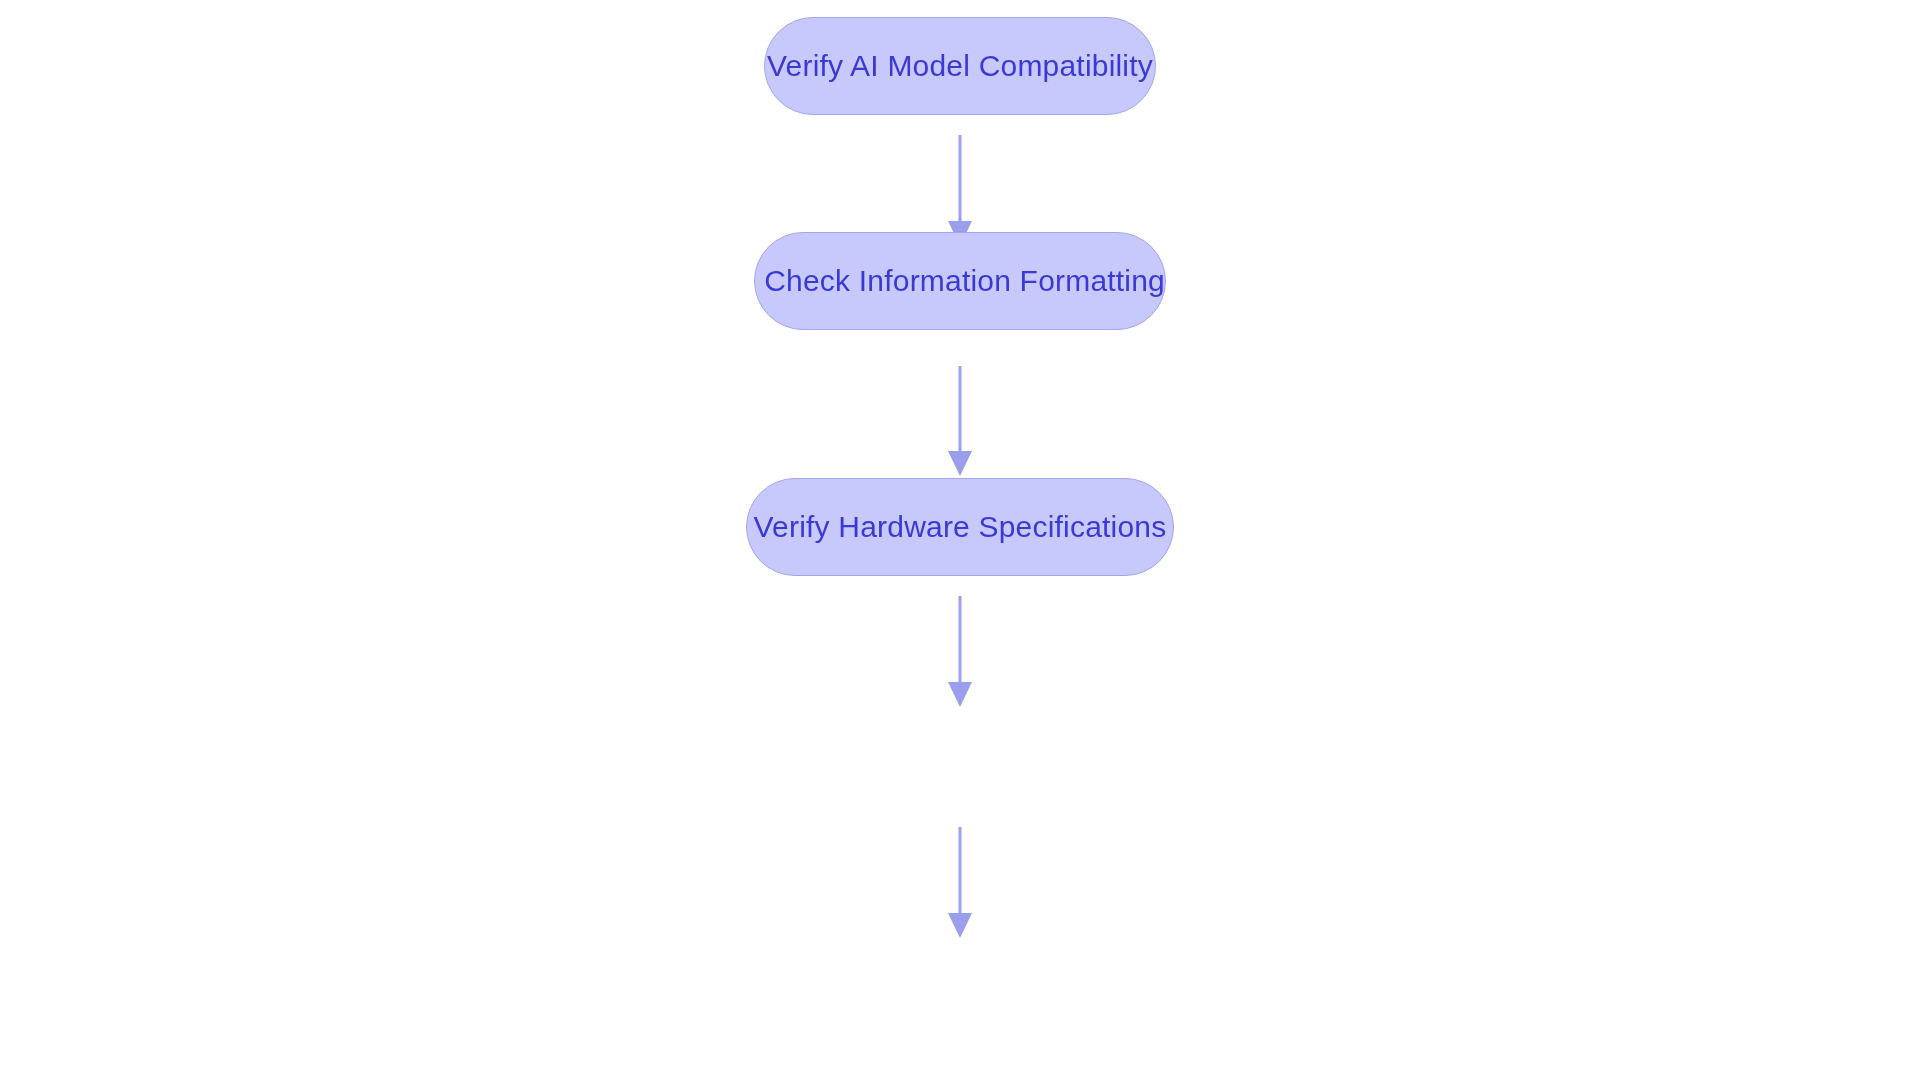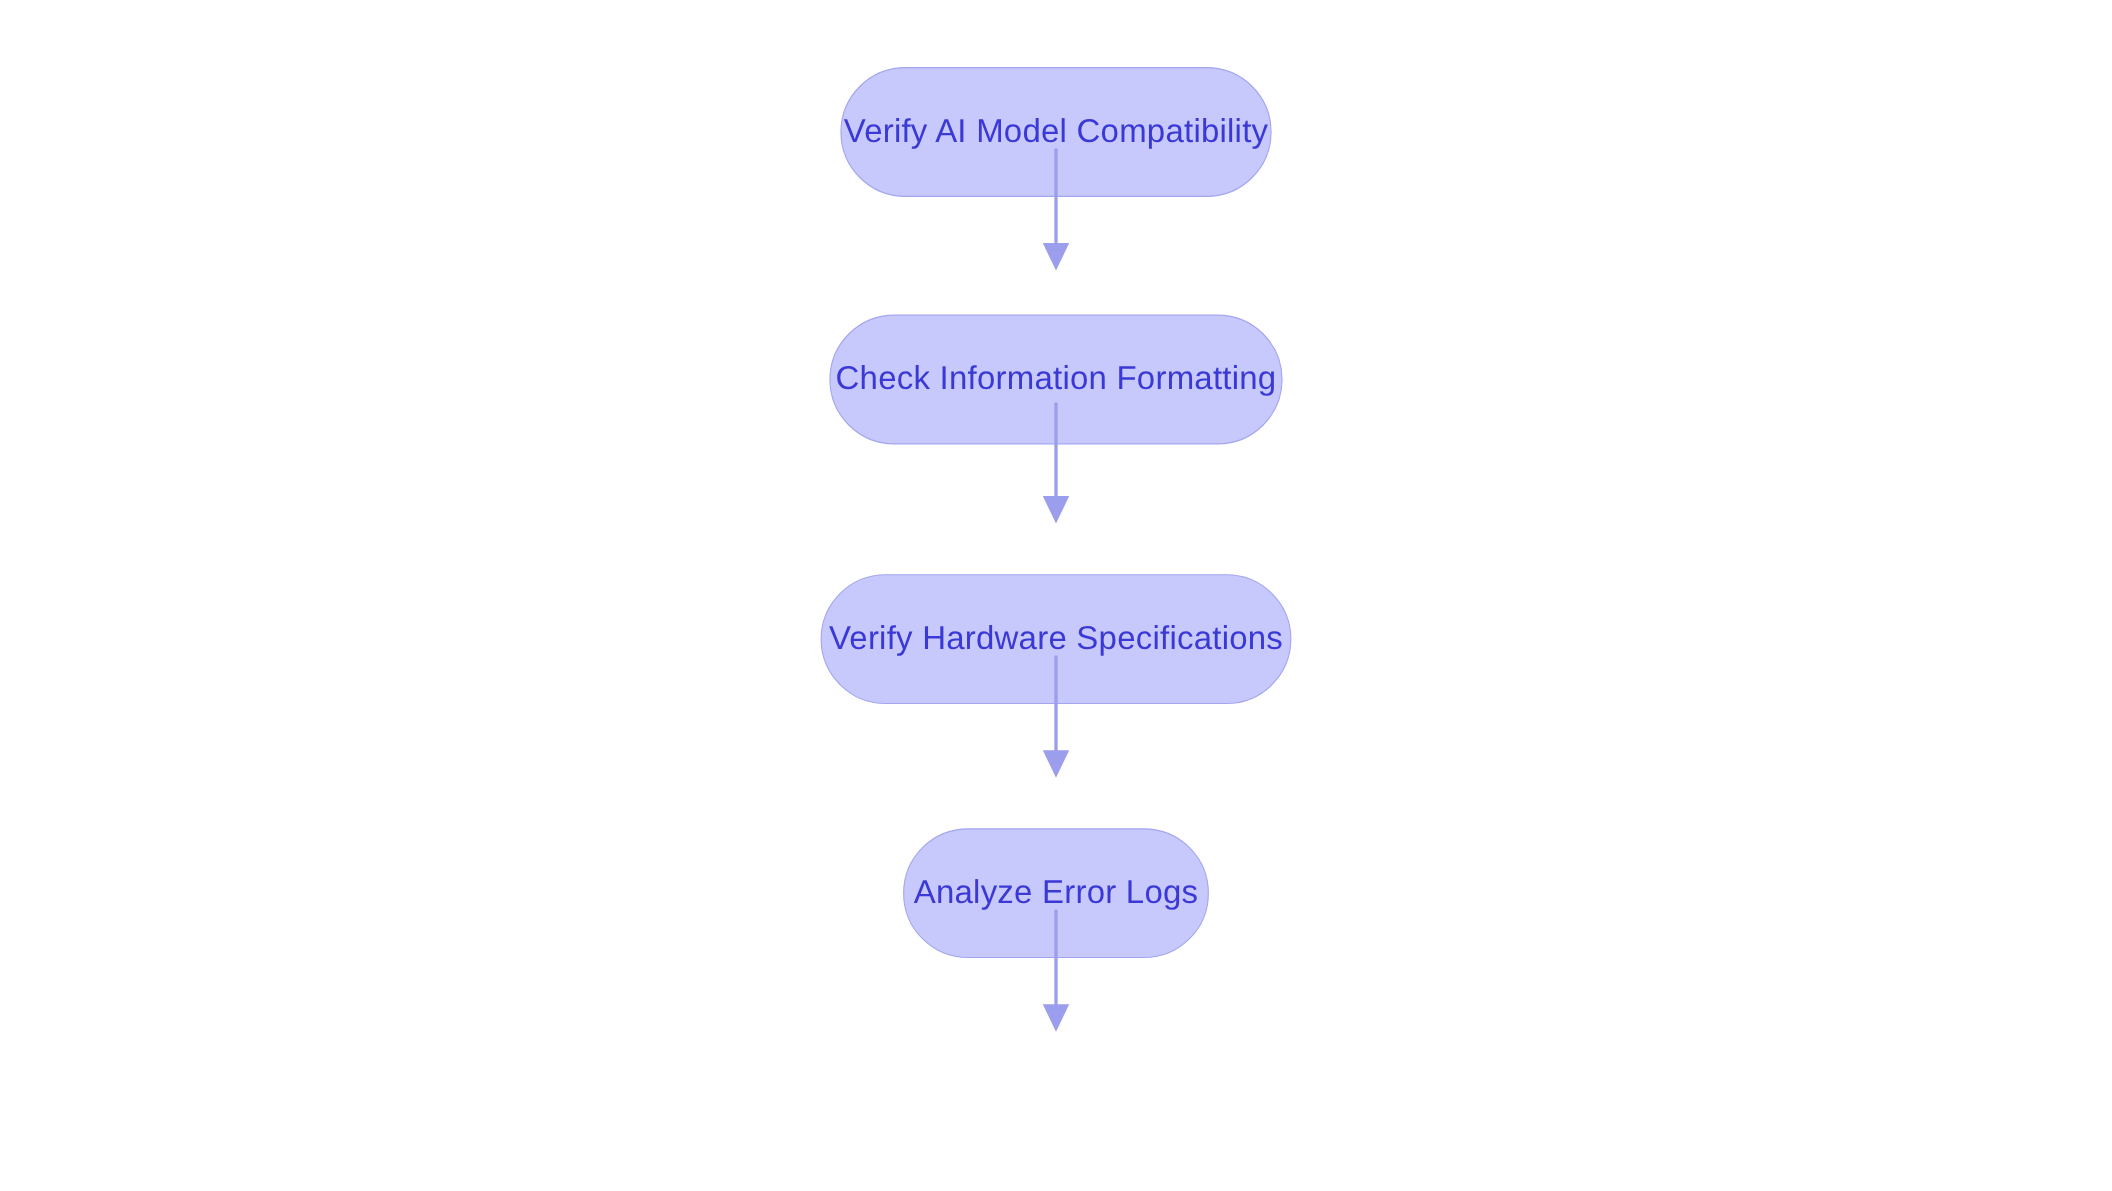--- a/index.html
+++ b/index.html
@@ -26,45 +26,44 @@
     position: absolute;
     left: 0;
     top: 0;
     width: 1920px;
     height: 1083px;
   }
 
   .flow-node {
     position: absolute;
     box-sizing: border-box;
-    height: 118px;
+    height: 98px;
     border-radius: 59px;
     background: #c7c8fb;
     border: 1.6px solid #a3a5ef;
     display: flex;
     align-items: center;
     justify-content: center;
     left: 50%;
     transform: translateX(-50%);
-    margin-top: 44px;
   }
 
   .flow-node-label {
     font-family: "Liberation Sans", "DejaVu Sans", sans-serif;
     font-size: 30px;
     font-weight: 400;
     color: #3b39d6;
     letter-spacing: 0.2px;
     white-space: nowrap;
     line-height: 1;
   }
 
   
   #node-0 { top: 17px;  width: 392px; }
-  #node-1 { top: 242px; width: 412px; }
+  #node-1 { top: 232px; width: 412px; justify-content: flex-end; }
   #node-2 { top: 478px; width: 428px; text-align: right; }
   #node-3 { top: 709px; width: 278px; }
   #node-4 { top: 940px; width: 440px; }
 
   .flow-edge {
     position: absolute;
     left: 50%;
     transform: translateX(-50%);
     width: 40px;
     pointer-events: none;
@@ -108,23 +107,20 @@
       <span class="flow-node-label">Verify Hardware Specifications</span>
     </div>
 
     <div class="flow-edge" id="edge-2">
       <svg width="40" height="113" viewBox="0 0 40 113">
         <line x1="20" y1="0" x2="20" y2="92" stroke="#9b9ded" stroke-width="3"></line>
         <polygon points="20,111 8,86 32,86" fill="#9b9ded"></polygon>
       </svg>
     </div>
 
-    <div class="flow-node" id="node-3">
-      <span class="flow-node-label">Analyze Error Logs</span>
-    </div>
 
     <div class="flow-edge" id="edge-3">
       <svg width="40" height="113" viewBox="0 0 40 113">
         <line x1="20" y1="0" x2="20" y2="92" stroke="#9b9ded" stroke-width="3"></line>
         <polygon points="20,111 8,86 32,86" fill="#9b9ded"></polygon>
       </svg>
     </div>
 
 
   </div>

